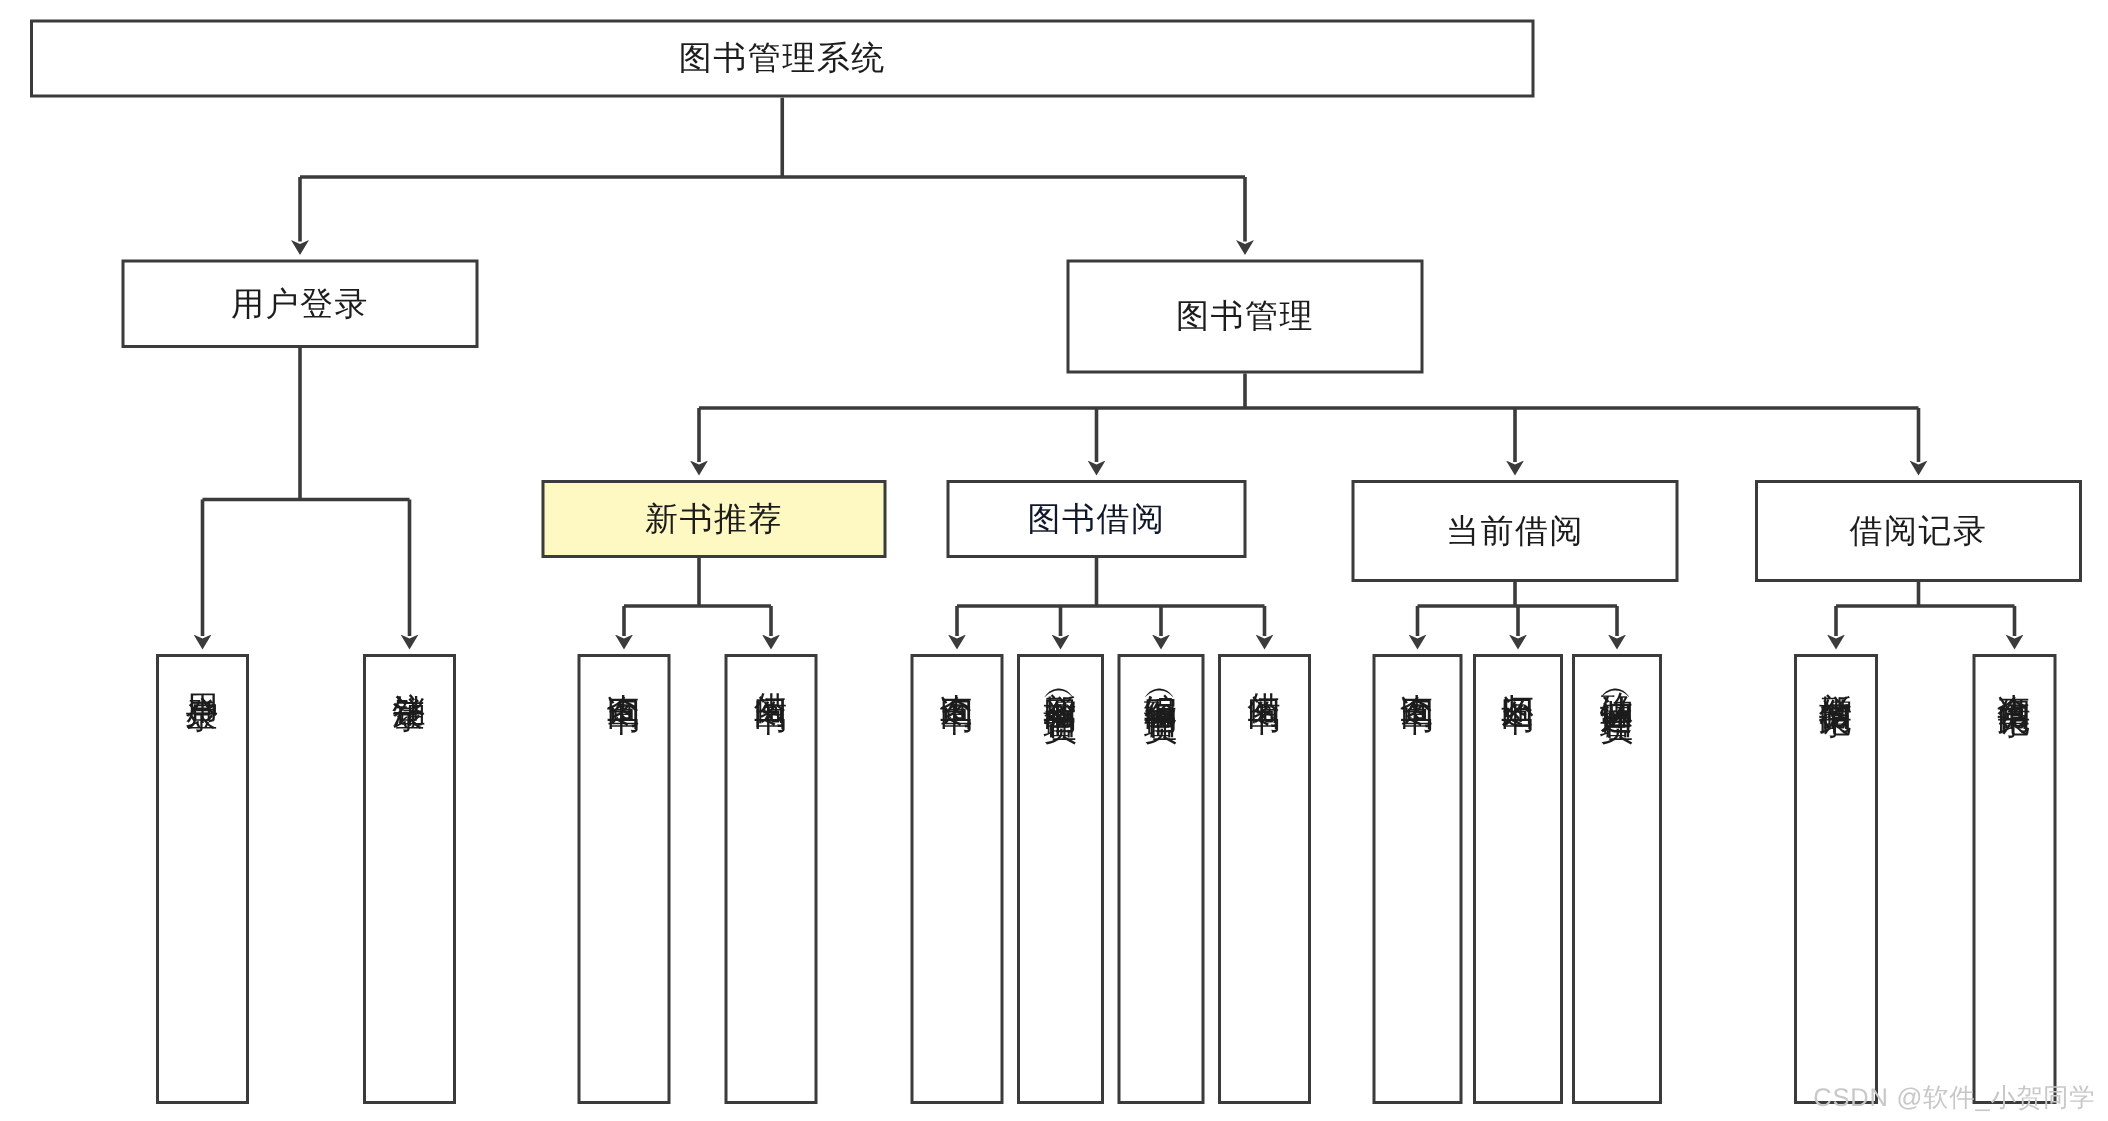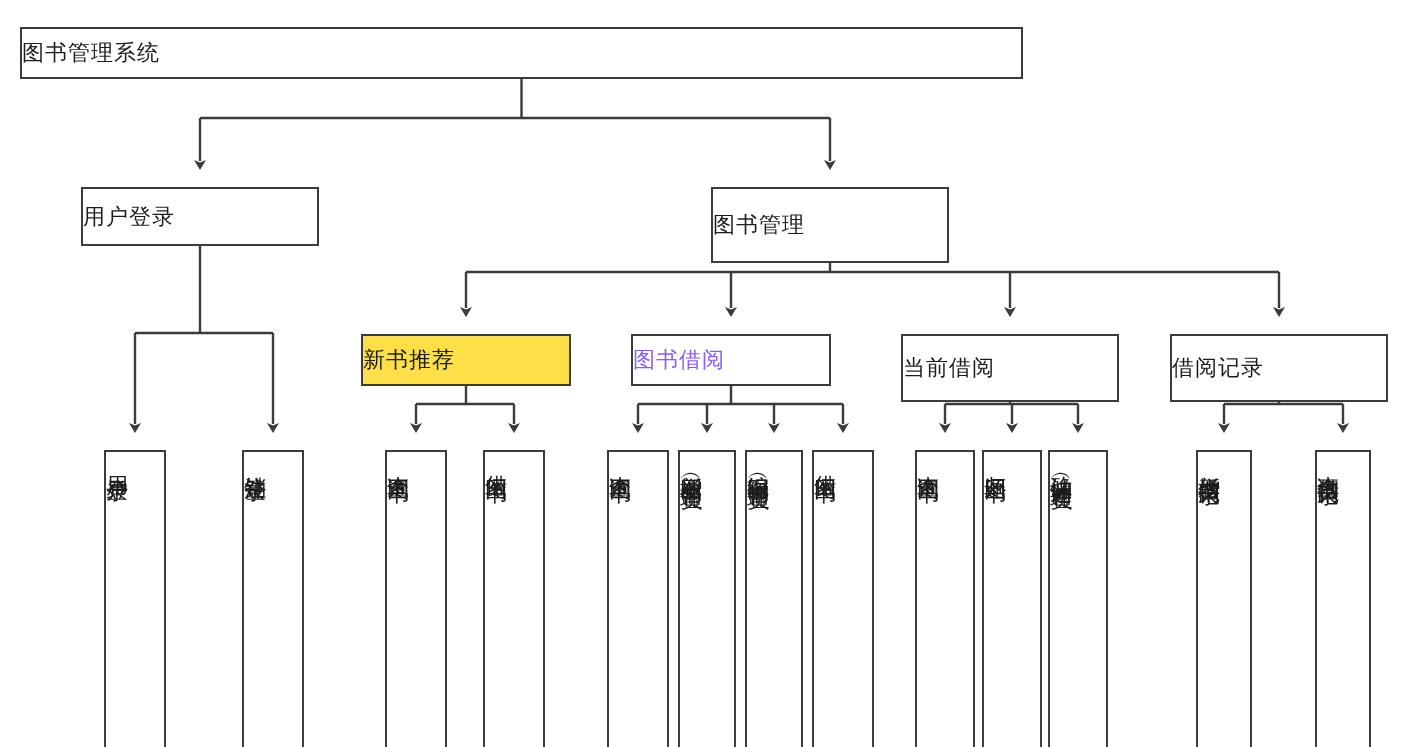--- a/index.html
+++ b/index.html
@@ -11,23 +11,22 @@
   }
   #diagram-root{position:relative;width:1405px;height:747px;background:#fff;}
   svg.links{position:absolute;left:0;top:0;width:1405px;height:747px;}
   .node{
     position:absolute;
     box-sizing:border-box;
     background:#ffffff;
     border:2px solid #3b3b3b;
     display:flex;
     align-items:center;
-    justify-content:flex-start;
+    justify-content:center;
     color:#1c1c1c;
-    margin-top:14px;
   }
   .node.h .node-label{
     writing-mode:horizontal-tb;
     font-size:22px;
     letter-spacing:1px;
     line-height:1;
     white-space:nowrap;
   }
   .node.v{align-items:flex-start;padding-top:6px;}
   .node.v .node-label{
@@ -98,25 +97,25 @@
   <div id="node-layer">
       <div class="node h" style="left: 20px; top: 13px; width: 1003px; height: 52px; border-color: rgb(59, 59, 59); background: rgb(255, 255, 255);">
         <span class="node-label" style="color: rgb(28, 28, 28);">图书管理系统</span>
       </div>
       <div class="node h" style="left: 81px; top: 173px; width: 238px; height: 59px; border-color: rgb(59, 59, 59); background: rgb(255, 255, 255);">
         <span class="node-label" style="color: rgb(28, 28, 28);">用户登录</span>
       </div>
       <div class="node h" style="left: 711px; top: 173px; width: 238px; height: 76px; border-color: rgb(59, 59, 59); background: rgb(255, 255, 255);">
         <span class="node-label" style="color: rgb(28, 28, 28);">图书管理</span>
       </div>
-      <div class="node h" style="left: 361px; top: 320px; width: 210px; height: 52px; border-color: rgb(59, 59, 59); background: #fde047;">
+      <div class="node h" style="left: 361px; top: 320px; width: 230px; height: 52px; border-color: rgb(59, 59, 59); background: #fef9c3;">
         <span class="node-label" style="color: rgb(28, 28, 28);">新书推荐</span>
       </div>
       <div class="node h" style="left: 631px; top: 320px; width: 200px; height: 52px; border-color: rgb(59, 59, 59); background: rgb(255, 255, 255);">
-        <span class="node-label" style="color: #8b5cf6;">图书借阅</span>
+        <span class="node-label" style="color: #0f172a;">图书借阅</span>
       </div>
       <div class="node h" style="left: 901px; top: 320px; width: 218px; height: 68px; border-color: rgb(59, 59, 59); background: rgb(255, 255, 255);">
         <span class="node-label" style="color: rgb(28, 28, 28);">当前借阅</span>
       </div>
       <div class="node h" style="left: 1170px; top: 320px; width: 218px; height: 68px; border-color: rgb(59, 59, 59); background: rgb(255, 255, 255);">
         <span class="node-label" style="color: rgb(28, 28, 28);">借阅记录</span>
       </div>
       <div class="node v" style="left: 104px; top: 436px; width: 62px; height: 300px; border-color: rgb(59, 59, 59); background: rgb(255, 255, 255);">
         <span class="node-label" style="color: rgb(28, 28, 28);">用户登录</span>
       </div>
@@ -150,13 +149,14 @@
       <div class="node v" style="left: 1048px; top: 436px; width: 60px; height: 300px; border-color: rgb(59, 59, 59); background: rgb(255, 255, 255);">
         <span class="node-label" style="color: rgb(28, 28, 28);">确认归还（管理员）</span>
       </div>
       <div class="node v" style="left: 1196px; top: 436px; width: 56px; height: 300px; border-color: rgb(59, 59, 59); background: rgb(255, 255, 255);">
         <span class="node-label" style="color: rgb(28, 28, 28);">新增借阅记录</span>
       </div>
       <div class="node v" style="left: 1315px; top: 436px; width: 56px; height: 300px; border-color: rgb(59, 59, 59); background: rgb(255, 255, 255);">
         <span class="node-label" style="color: rgb(28, 28, 28);">查询借阅记录</span>
       </div>
     </div>
+  <div class="watermark">CSDN @软件_小贺同学</div>
 </div>
 
 </body></html>

